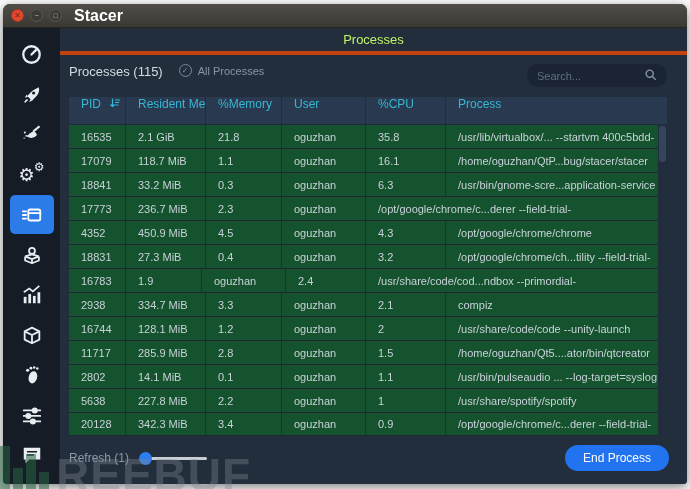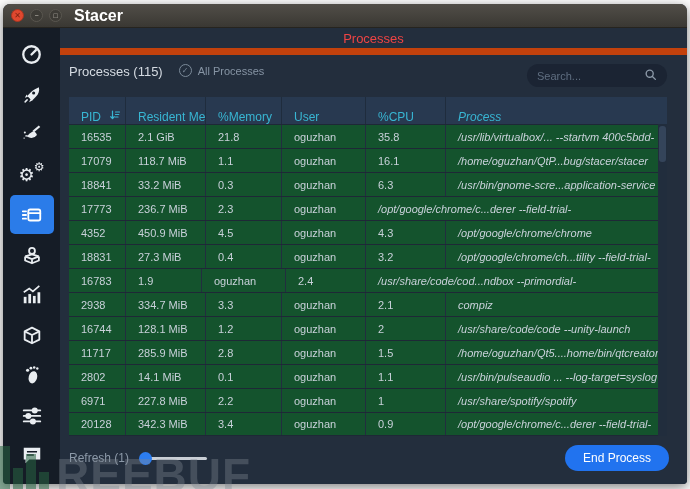--- a/index.html
+++ b/index.html
@@ -27,50 +27,50 @@
     padding-top:7px;flex:0 0 auto;}
   .side-item{width:44px;height:39px;display:flex;align-items:center;justify-content:center;
     border-radius:5px;margin-bottom:1px;color:#e9edf1;cursor:pointer;}
   .side-item.active{background:var(--accent);}
   .side-item svg{display:block;}
   .gearwrap{position:relative;width:24px;height:24px;color:#e9edf1;}
   .gear-big{position:absolute;left:-1px;top:3px;font-size:18px;line-height:1;}
   .gear-small{position:absolute;right:-1px;top:-2px;font-size:12px;line-height:1;}
   
   .main{flex:1;display:flex;flex-direction:column;background:#232e3d;min-width:0;}
-  .page-header{height:27px;display:flex;align-items:center;justify-content:center;color:#ef4444;
-    font-size:13px;border-bottom:7px solid #c2410c;flex:0 0 auto;}
+  .page-header{height:27px;display:flex;align-items:center;justify-content:center;color:#bef264;
+    font-size:13px;border-bottom:4px solid #c2410c;flex:0 0 auto;}
   .toolbar{display:flex;align-items:flex-start;margin:9px 20px 10px 9px;flex:0 0 auto;}
   .section-title{color:#d5dbe2;font-size:13px;}
   .chk{display:flex;align-items:center;margin-left:16px;color:#8694a4;font-size:11px;cursor:pointer;}
   .chk-icon{width:13px;height:13px;border:1px solid #7b8a99;border-radius:50%;color:#7b8a99;
     font-size:8px;line-height:11px;text-align:center;margin-right:6px;}
   .search{margin-left:auto;width:140px;height:23px;background:#1b2433;border-radius:12px;
     display:flex;align-items:center;padding:0 10px;}
   .search input{background:none;border:none;outline:none;flex:1;min-width:0;font-size:11px;
     color:#aab6c4;font-family:"Liberation Sans",sans-serif;}
   .search input::placeholder{color:#5f6e80;}
   
   .table{margin:0 20px 0 9px;position:relative;flex:0 0 auto;}
   .thead{display:flex;height:27px;background:#283950;}
   .th{color:var(--cyan);font-size:12px;padding-left:12px;border-right:1px solid #1f2c3d;
-    display:flex;align-items:flex-end;overflow:hidden;white-space:nowrap;cursor:pointer;}
+    display:flex;align-items:flex-start;overflow:hidden;white-space:nowrap;cursor:pointer;}
   .th:last-child{border-right:none;}
   .sort-ico{margin-left:8px;flex:0 0 auto;}
   .trow{display:flex;height:24px;background:#14532d;border-top:1px solid #1e2836;cursor:pointer;}
   .trow:last-child{border-bottom:1px solid #1e2836;}
   .td{color:#c9d1da;font-size:11px;padding-left:12px;border-right:1px solid #222e3f;
     display:flex;align-items:center;overflow:hidden;white-space:nowrap;}
   .td:last-child{border-right:none;}
   .c0{width:57px;flex:0 0 auto;}
   .c1{width:80px;flex:0 0 auto;}
   .c2{width:76px;flex:0 0 auto;}
   .c3{width:84px;flex:0 0 auto;}
   .c4{width:80px;flex:0 0 auto;}
-  .c5{flex:1;min-width:0;font-style:italic;}
+  .c5{flex:1;min-width:0;}
   .scrollbar{position:absolute;right:0;top:27px;bottom:0;width:9px;background:#212d3d;}
   .scroll-thumb{position:absolute;left:1px;top:2px;width:7px;height:36px;background:#34445a;
     border-radius:3px;cursor:pointer;}
   
   .footer{display:flex;align-items:center;margin:9px 18px 0 9px;flex:0 0 auto;}
   .refresh-label{color:#8c99a8;font-size:12px;}
   .slider{position:relative;width:68px;height:13px;margin-left:10px;cursor:pointer;}
   .slider-track{position:absolute;left:6px;right:0;top:5px;height:3px;background:#c9ced5;border-radius:2px;}
   .slider-handle{position:absolute;left:0;top:0;width:13px;height:13px;border-radius:50%;background:#2c7df0;}
   .end-btn{margin-left:auto;background:var(--button);color:#fff;border:none;border-radius:13px;
@@ -316,32 +316,32 @@
                 <div class="td c3">oguzhan</div>
                 <div class="td c4">2</div>
                 <div class="td c5">/usr/share/code/code --unity-launch</div>
               </div>
               <div class="trow">
                 <div class="td c0">11717</div>
                 <div class="td c1">285.9 MiB</div>
                 <div class="td c2">2.8</div>
                 <div class="td c3">oguzhan</div>
                 <div class="td c4">1.5</div>
-                <div class="td c5">/home/oguzhan/Qt5....home/bin/qtcreator</div>
+                <div class="td c5">/home/oguzhan/Qt5....ator/bin/qtcreator</div>
               </div>
               <div class="trow">
                 <div class="td c0">2802</div>
                 <div class="td c1">14.1 MiB</div>
                 <div class="td c2">0.1</div>
                 <div class="td c3">oguzhan</div>
                 <div class="td c4">1.1</div>
                 <div class="td c5">/usr/bin/pulseaudio ... --log-target=syslog</div>
               </div>
               <div class="trow">
-                <div class="td c0">6971</div>
+                <div class="td c0">5638</div>
                 <div class="td c1">227.8 MiB</div>
                 <div class="td c2">2.2</div>
                 <div class="td c3">oguzhan</div>
                 <div class="td c4">1</div>
                 <div class="td c5">/usr/share/spotify/spotify</div>
               </div>
               <div class="trow">
                 <div class="td c0">20128</div>
                 <div class="td c1">342.3 MiB</div>
                 <div class="td c2">3.4</div>

